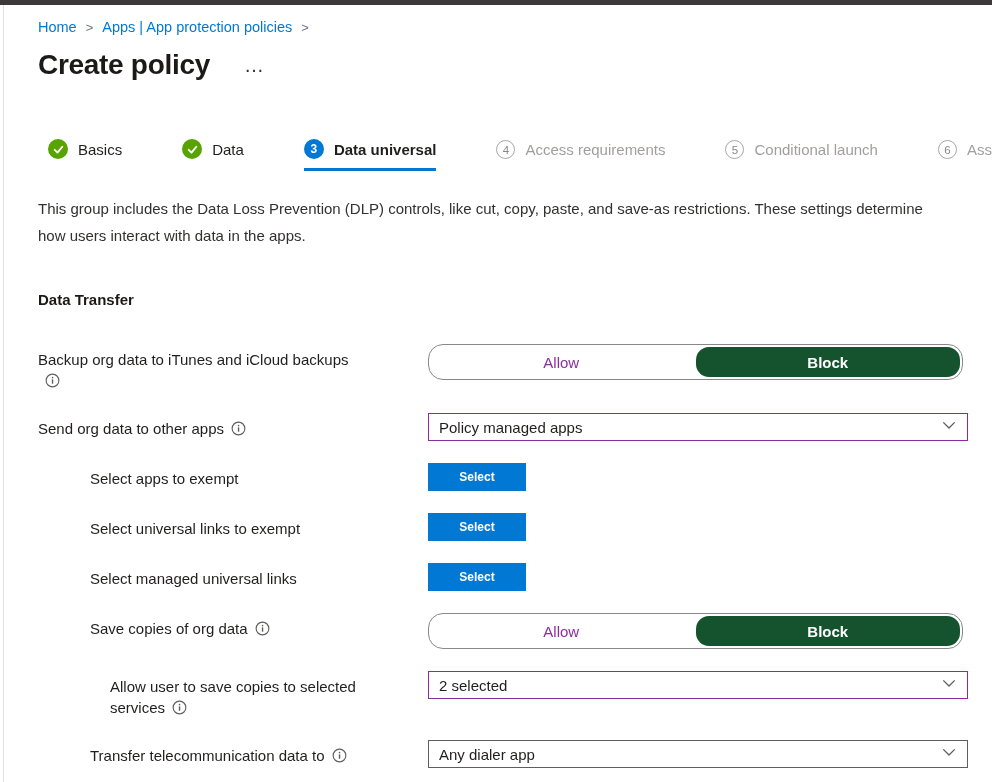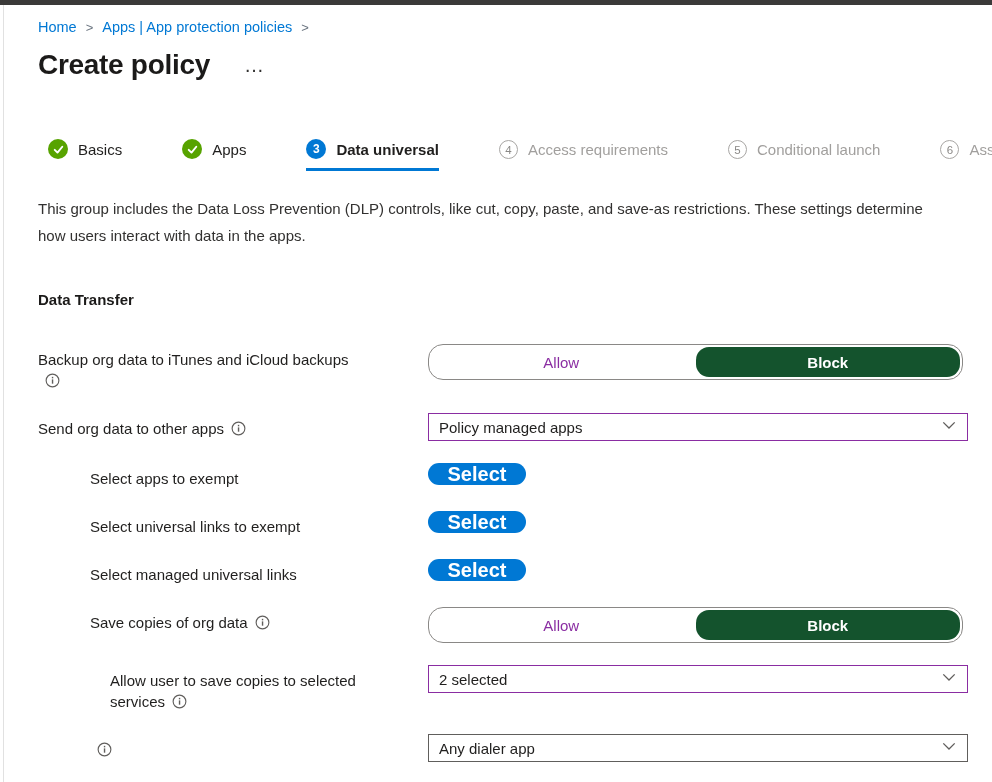--- a/index.html
+++ b/index.html
@@ -100,22 +100,22 @@
   .dropdown {
     width: 540px; height: 28px; background: #fff;
     border: 1px solid #605e5c;
     display: flex; align-items: center; justify-content: space-between;
     padding: 0 11px 0 10px; cursor: pointer;
   }
   .dropdown.modified { border-color: #8a2da2; }
   .dd-value { font-size: 15px; color: #201f1e; }
   
   .select-btn {
-    width: 98px; height: 22px; border: none; border-radius: 12px;
-    background: #0078d4; color: #fff; font-size: 20px; font-weight: 700;
+    width: 98px; height: 28px; border: none; border-radius: 0;
+    background: #0078d4; color: #fff; font-size: 12px; font-weight: 700;
     font-family: "Liberation Sans", sans-serif; cursor: pointer;
   }
 </style>
 </head>
 <body>
 
 <div class="top-bar"></div>
 <div class="left-line"></div>
 
 <div class="content">
@@ -140,21 +140,21 @@
           </svg>
       </span>
       <span class="tab-label">Basics</span>
     </div>
     <div class="tab complete">
       <span class="circle green">
         <svg width="11" height="11" viewBox="0 0 16 16">
             <path d="M2.5 8.5 L6.5 12.5 L13.5 4" fill="none" stroke="#ffffff" stroke-width="2.8" stroke-linecap="round" stroke-linejoin="round"></path>
           </svg>
       </span>
-      <span class="tab-label">Apps</span>
+      <span class="tab-label">Data</span>
     </div>
     <div class="tab active">
       <span class="circle blue">3</span>
       <span class="tab-label">Data universal</span>
     </div>
     <div class="tab upcoming">
       <span class="circle gray">4</span>
       <span class="tab-label">Access requirements</span>
     </div>
     <div class="tab upcoming">
@@ -271,21 +271,21 @@
           <span class="dd-value">2 selected</span>
           <span><svg width="14" height="14" viewBox="0 0 16 16">
                 <path d="M1.5 5 L8 11.5 L14.5 5" fill="none" stroke="#605e5c" stroke-width="1.5"></path>
               </svg></span>
         </div>
       </div>
     </div>
 
     <div class="row indent-1">
       <div class="label-cell">
-        <span class="info">
+        <span>Transfer telecommunication data to</span><span class="info">
             <svg width="15" height="15" viewBox="0 0 16 16">
               <circle cx="8" cy="8" r="6.8" fill="none" stroke="#605e5c" stroke-width="1.2"></circle>
               <rect x="7.3" y="6.8" width="1.5" height="4.6" fill="#605e5c"></rect>
               <rect x="7.3" y="4.1" width="1.5" height="1.6" fill="#605e5c"></rect>
             </svg>
           </span>
       </div>
       <div class="control-cell">
         <div class="dropdown">
           <span class="dd-value">Any dialer app</span>

